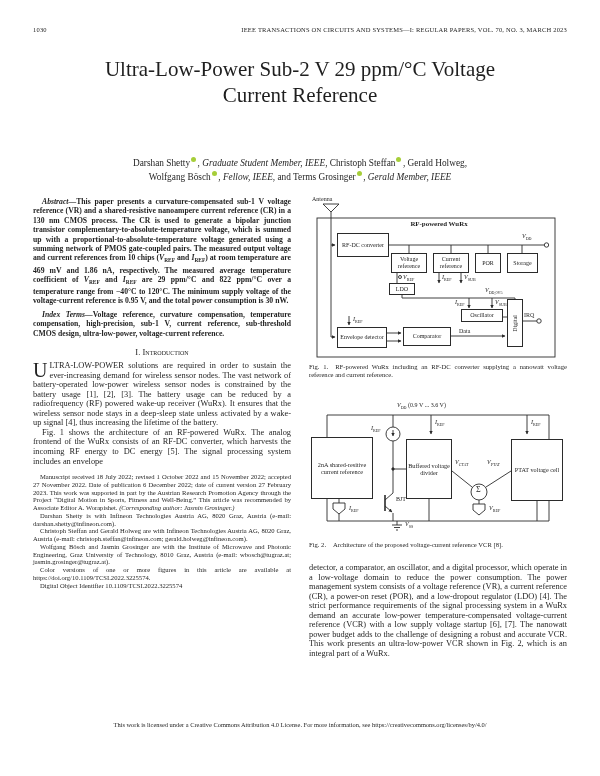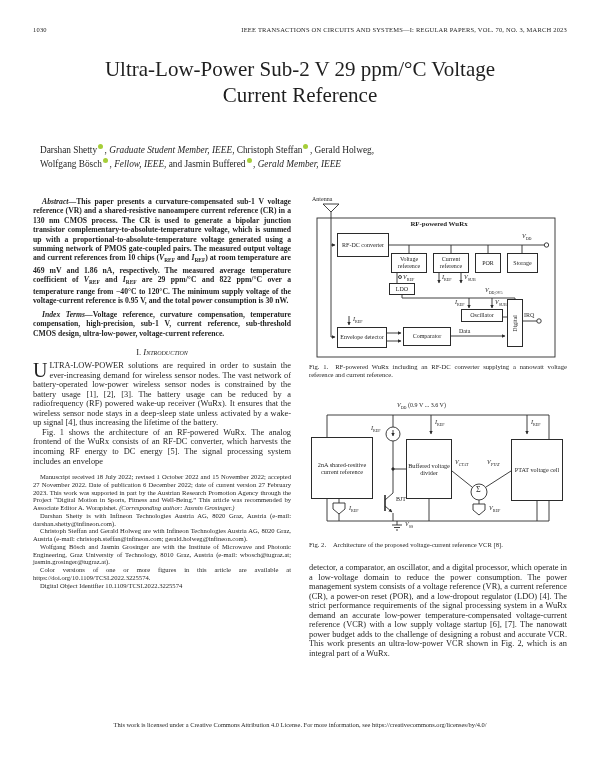--- a/index.html
+++ b/index.html
@@ -4,24 +4,24 @@
 <style>
   html,body{margin:0;padding:0;background:#ffffff;}
   .page{position:relative;width:600px;height:776px;background:#fff;color:#1f1f1f;
         font-family:"Liberation Serif","DejaVu Serif",serif;overflow:hidden;}
   
   .hdr{position:absolute;top:26px;left:33px;right:33px;display:flex;justify-content:space-between;
        font-size:6.5px;letter-spacing:.2px;}
   
   .title{position:absolute;top:56px;left:45px;right:45px;text-align:center;font-size:21px;line-height:26px;}
   
-  .authors{position:absolute;top:144px;left:40px;right:40px;text-align:left;font-size:9.3px;line-height:13.5px;}
+  .authors{position:absolute;top:157px;left:40px;right:40px;text-align:center;font-size:9.3px;line-height:13.5px;}
   .rt-i{font-style:italic}
   .rt-sub{font-size:70%;vertical-align:-18%;}
-  .rt-sc{font-variant:small-caps;font-style:italic;}
+  .rt-sc{font-variant:small-caps;}
   .icon-orcid{display:inline-block;width:5px;height:5px;border-radius:50%;background:#a6ce39;
               vertical-align:super;margin:0 1.5px 0 1px;}
   
   .col{position:absolute;top:197px;width:258px;}
   .col-left{left:33px;}
   .col-right{left:309px;height:533px;}
   p{margin:0;}
   .abstract{font-size:7.7px;font-weight:bold;line-height:9.4px;text-align:justify;text-indent:9px;}
   .idx{margin-top:4px;}
   h2.sec{margin:9px 0 4px 0;text-align:center;font-size:8.6px;font-weight:normal;}
@@ -54,21 +54,21 @@
     <span>IEEE TRANSACTIONS ON CIRCUITS AND SYSTEMS—I: REGULAR PAPERS, VOL. 70, NO. 3, MARCH 2023</span>
   </div>
 
   <div class="title">
     <div>Ultra-Low-Power Sub-2 V 29 ppm/°C Voltage</div>
     <div>Current Reference</div>
   </div>
 
   <div class="authors">
     <div><span>Darshan Shetty</span><span class="icon-orcid"></span><span>, </span><span class="rt-i">Graduate Student Member, IEEE</span><span>, Christoph Steffan</span><span class="icon-orcid"></span><span>, Gerald Holweg,</span></div>
-    <div><span>Wolfgang Bösch</span><span class="icon-orcid"></span><span>, </span><span class="rt-i">Fellow, IEEE</span><span>, and Jasmin Buffered</span><span class="icon-orcid"></span><span>, </span><span class="rt-i">Gerald Member, IEEE</span></div>
+    <div><span>Wolfgang Bösch</span><span class="icon-orcid"></span><span>, </span><span class="rt-i">Fellow, IEEE</span><span>, and Terms Grosinger</span><span class="icon-orcid"></span><span>, </span><span class="rt-i">Gerald Member, IEEE</span></div>
   </div>
 
   <div class="col col-left">
     <p class="abstract"><span class="rt-i">Abstract—</span><span>This paper presents a curvature-compensated sub-1 V voltage reference (VR) and a shared-resistive nanoampere current reference (CR) in a 130 nm CMOS process. The CR is used to generate a bipolar junction transistor complementary-to-absolute-temperature voltage, which is summed up with a proportional-to-absolute-temperature voltage generated using a summing network of PMOS gate-coupled pairs. The measured output voltage and current references from 10 chips (</span><span class="rt-i">V</span><span class="rt-sub">REF</span><span> and </span><span class="rt-i">I</span><span class="rt-sub">REF</span><span>) at room temperature are 469 mV and 1.86 nA, respectively. The measured average temperature coefficient of </span><span class="rt-i">V</span><span class="rt-sub">REF</span><span> and </span><span class="rt-i">I</span><span class="rt-sub">REF</span><span> are 29 ppm/°C and 822 ppm/°C over a temperature range from −40°C to 120°C. The minimum supply voltage of the voltage-current reference is 0.95 V, and the total power consumption is 30 nW.</span></p>
     <p class="abstract idx"><span class="rt-i">Index Terms—</span><span>Voltage reference, curvature compensation, temperature compensation, high-precision, sub-1 V, current reference, sub-threshold CMOS design, ultra-low-power, voltage-current reference.</span></p>
     <h2 class="sec"><span>I. </span><span class="rt-sc">Introduction</span></h2>
     <p class="body"><span class="dropcap">U</span><span>LTRA-LOW-POWER solutions are required in order to sustain the ever-increasing demand for wireless sensor nodes. The vast network of battery-operated low-power wireless sensor nodes is constrained by the battery usage [1], [2], [3]. The battery usage can be reduced by a radiofrequency (RF) powered wake-up receiver (WuRx). It ensures that the wireless sensor node stays in a deep-sleep state unless activated by a wake-up signal [4], thus increasing the lifetime of the battery.</span></p>
     <p class="body indent">Fig. 1 shows the architecture of an RF-powered WuRx. The analog frontend of the WuRx consists of an RF-DC converter, which harvests the incoming RF energy to DC energy [5]. The signal processing system includes an envelope</p>
     <div class="footnote">
       <p><span>Manuscript received 18 July 2022; revised 1 October 2022 and 15 November 2022; accepted 27 November 2022. Date of publication 6 December 2022; date of current version 27 February 2023. This work was supported in part by the Austrian Research Promotion Agency through the Project “Digital Motion in Sports, Fitness and Well-Being.” This article was recommended by Associate Editor A. Worapishet. </span><span class="rt-i">(Corresponding author: Jasmin Grosinger.)</span></p>

